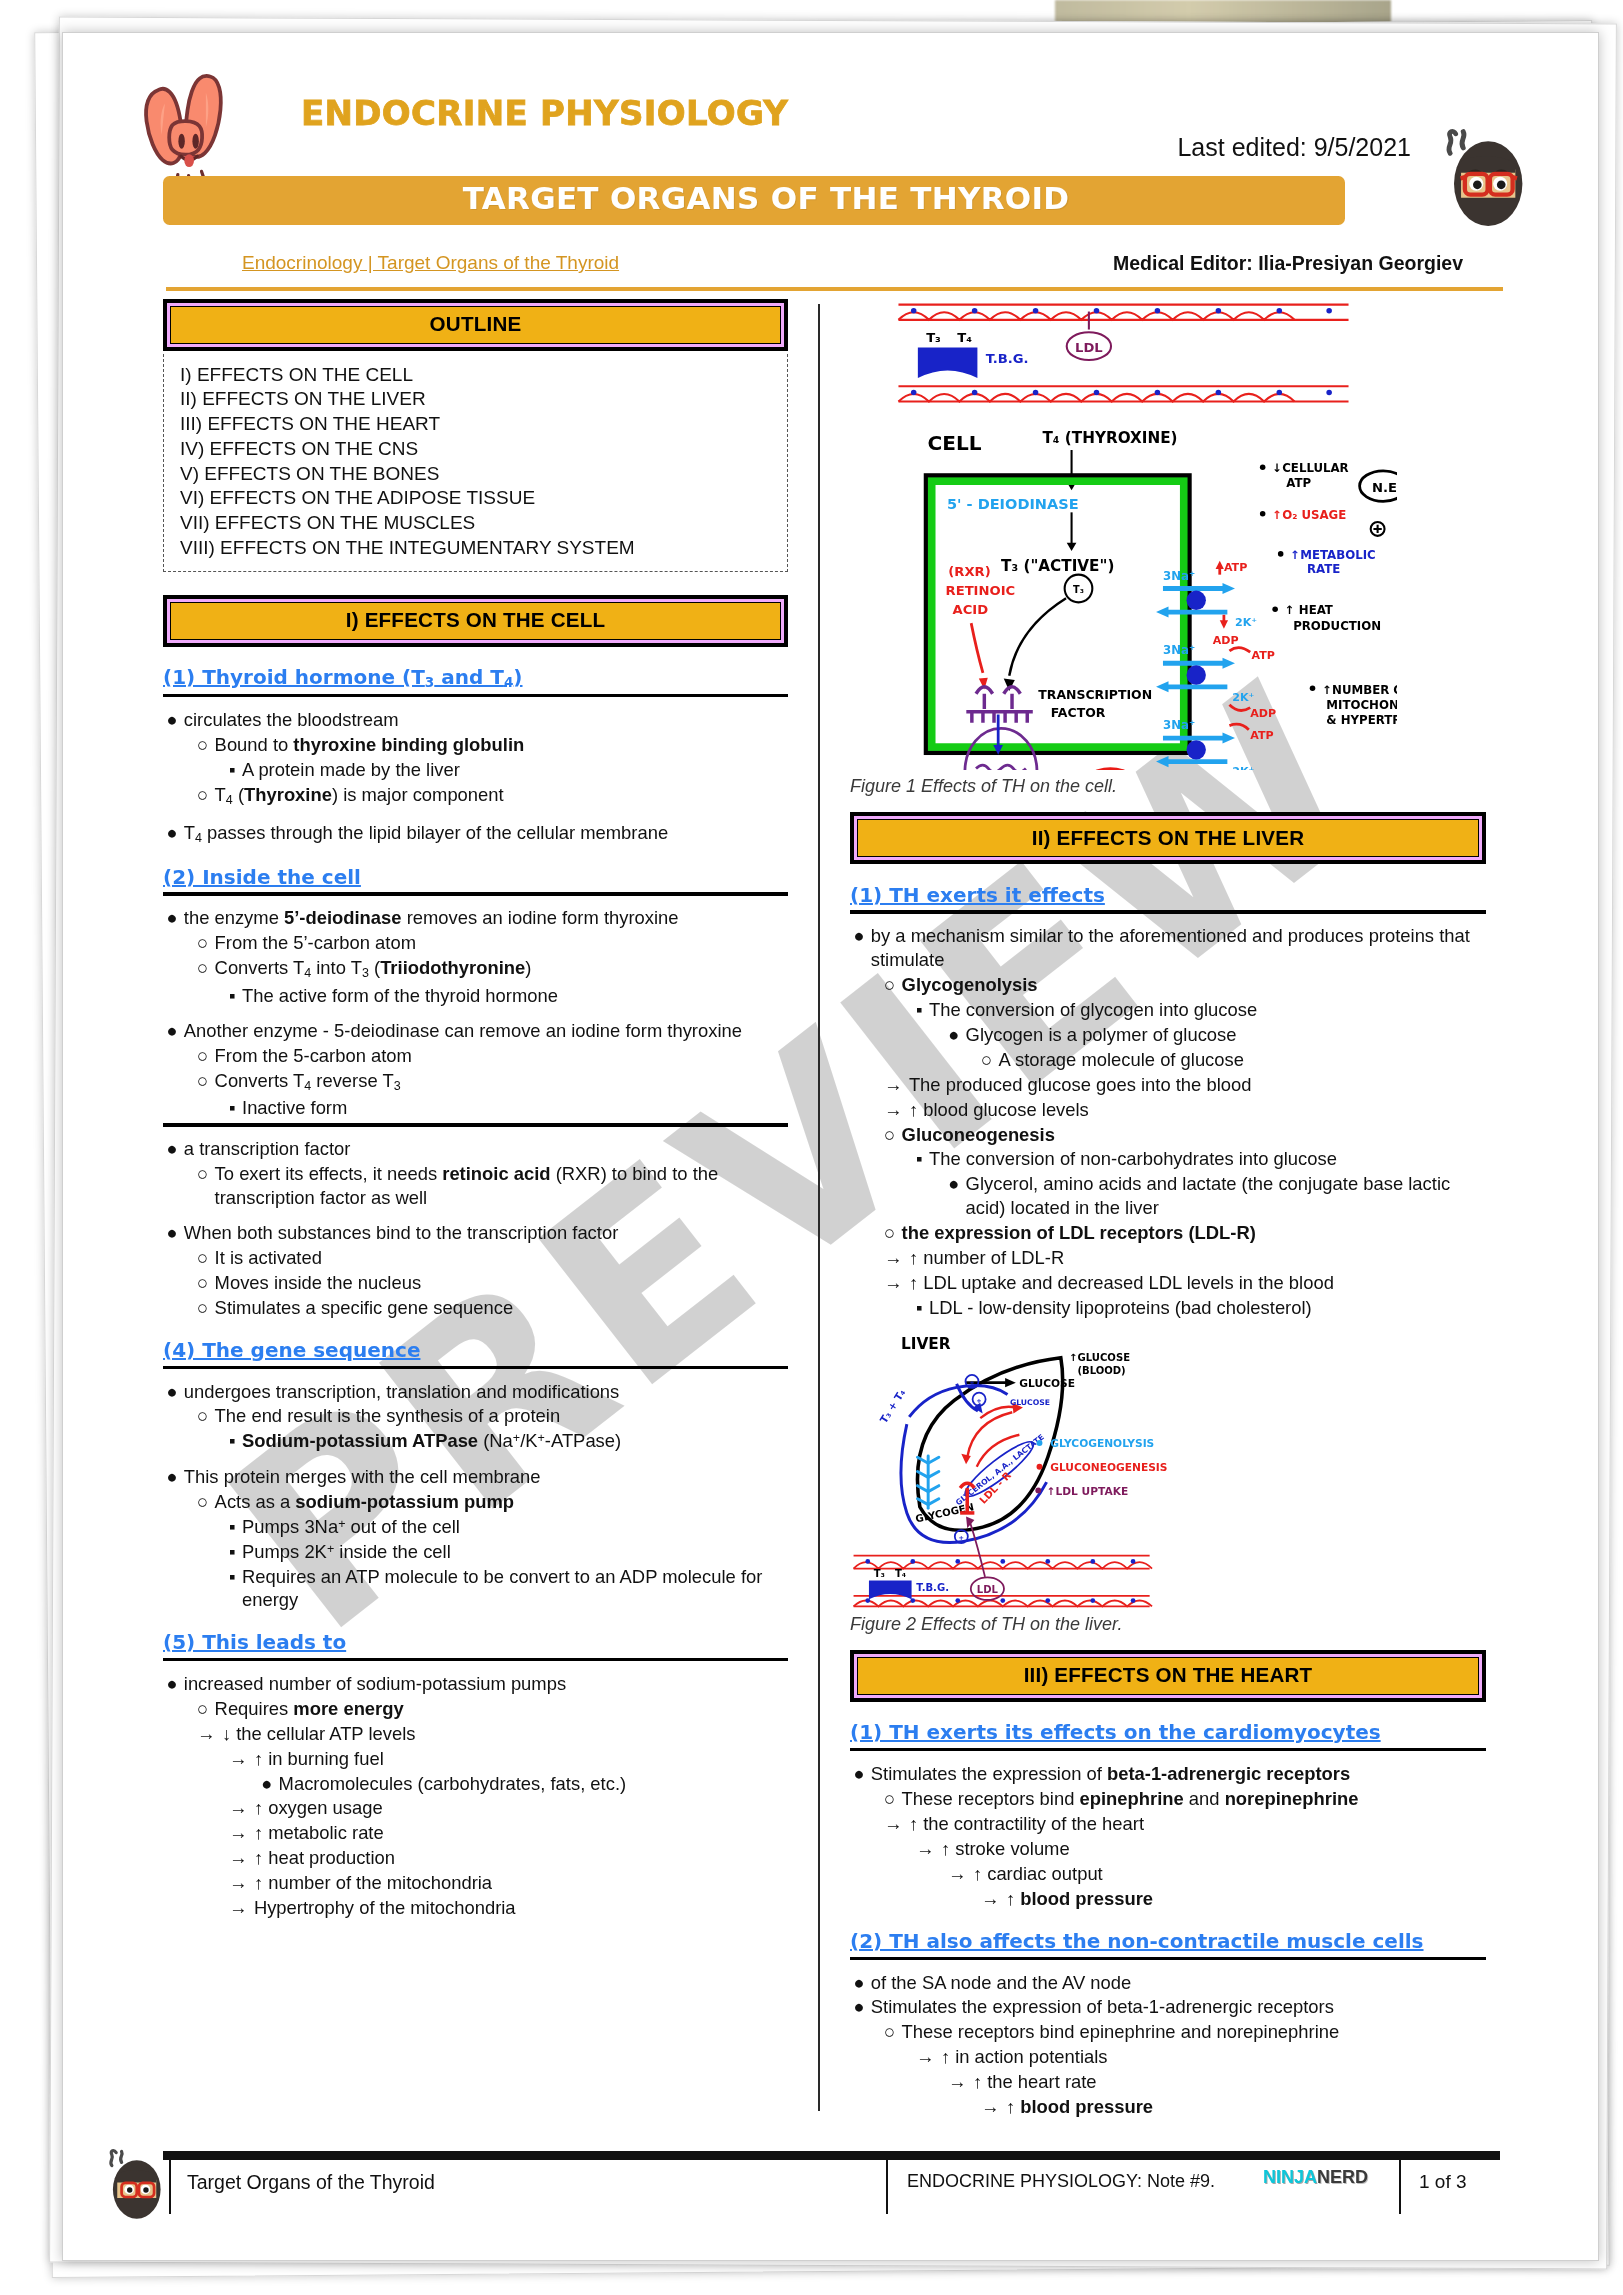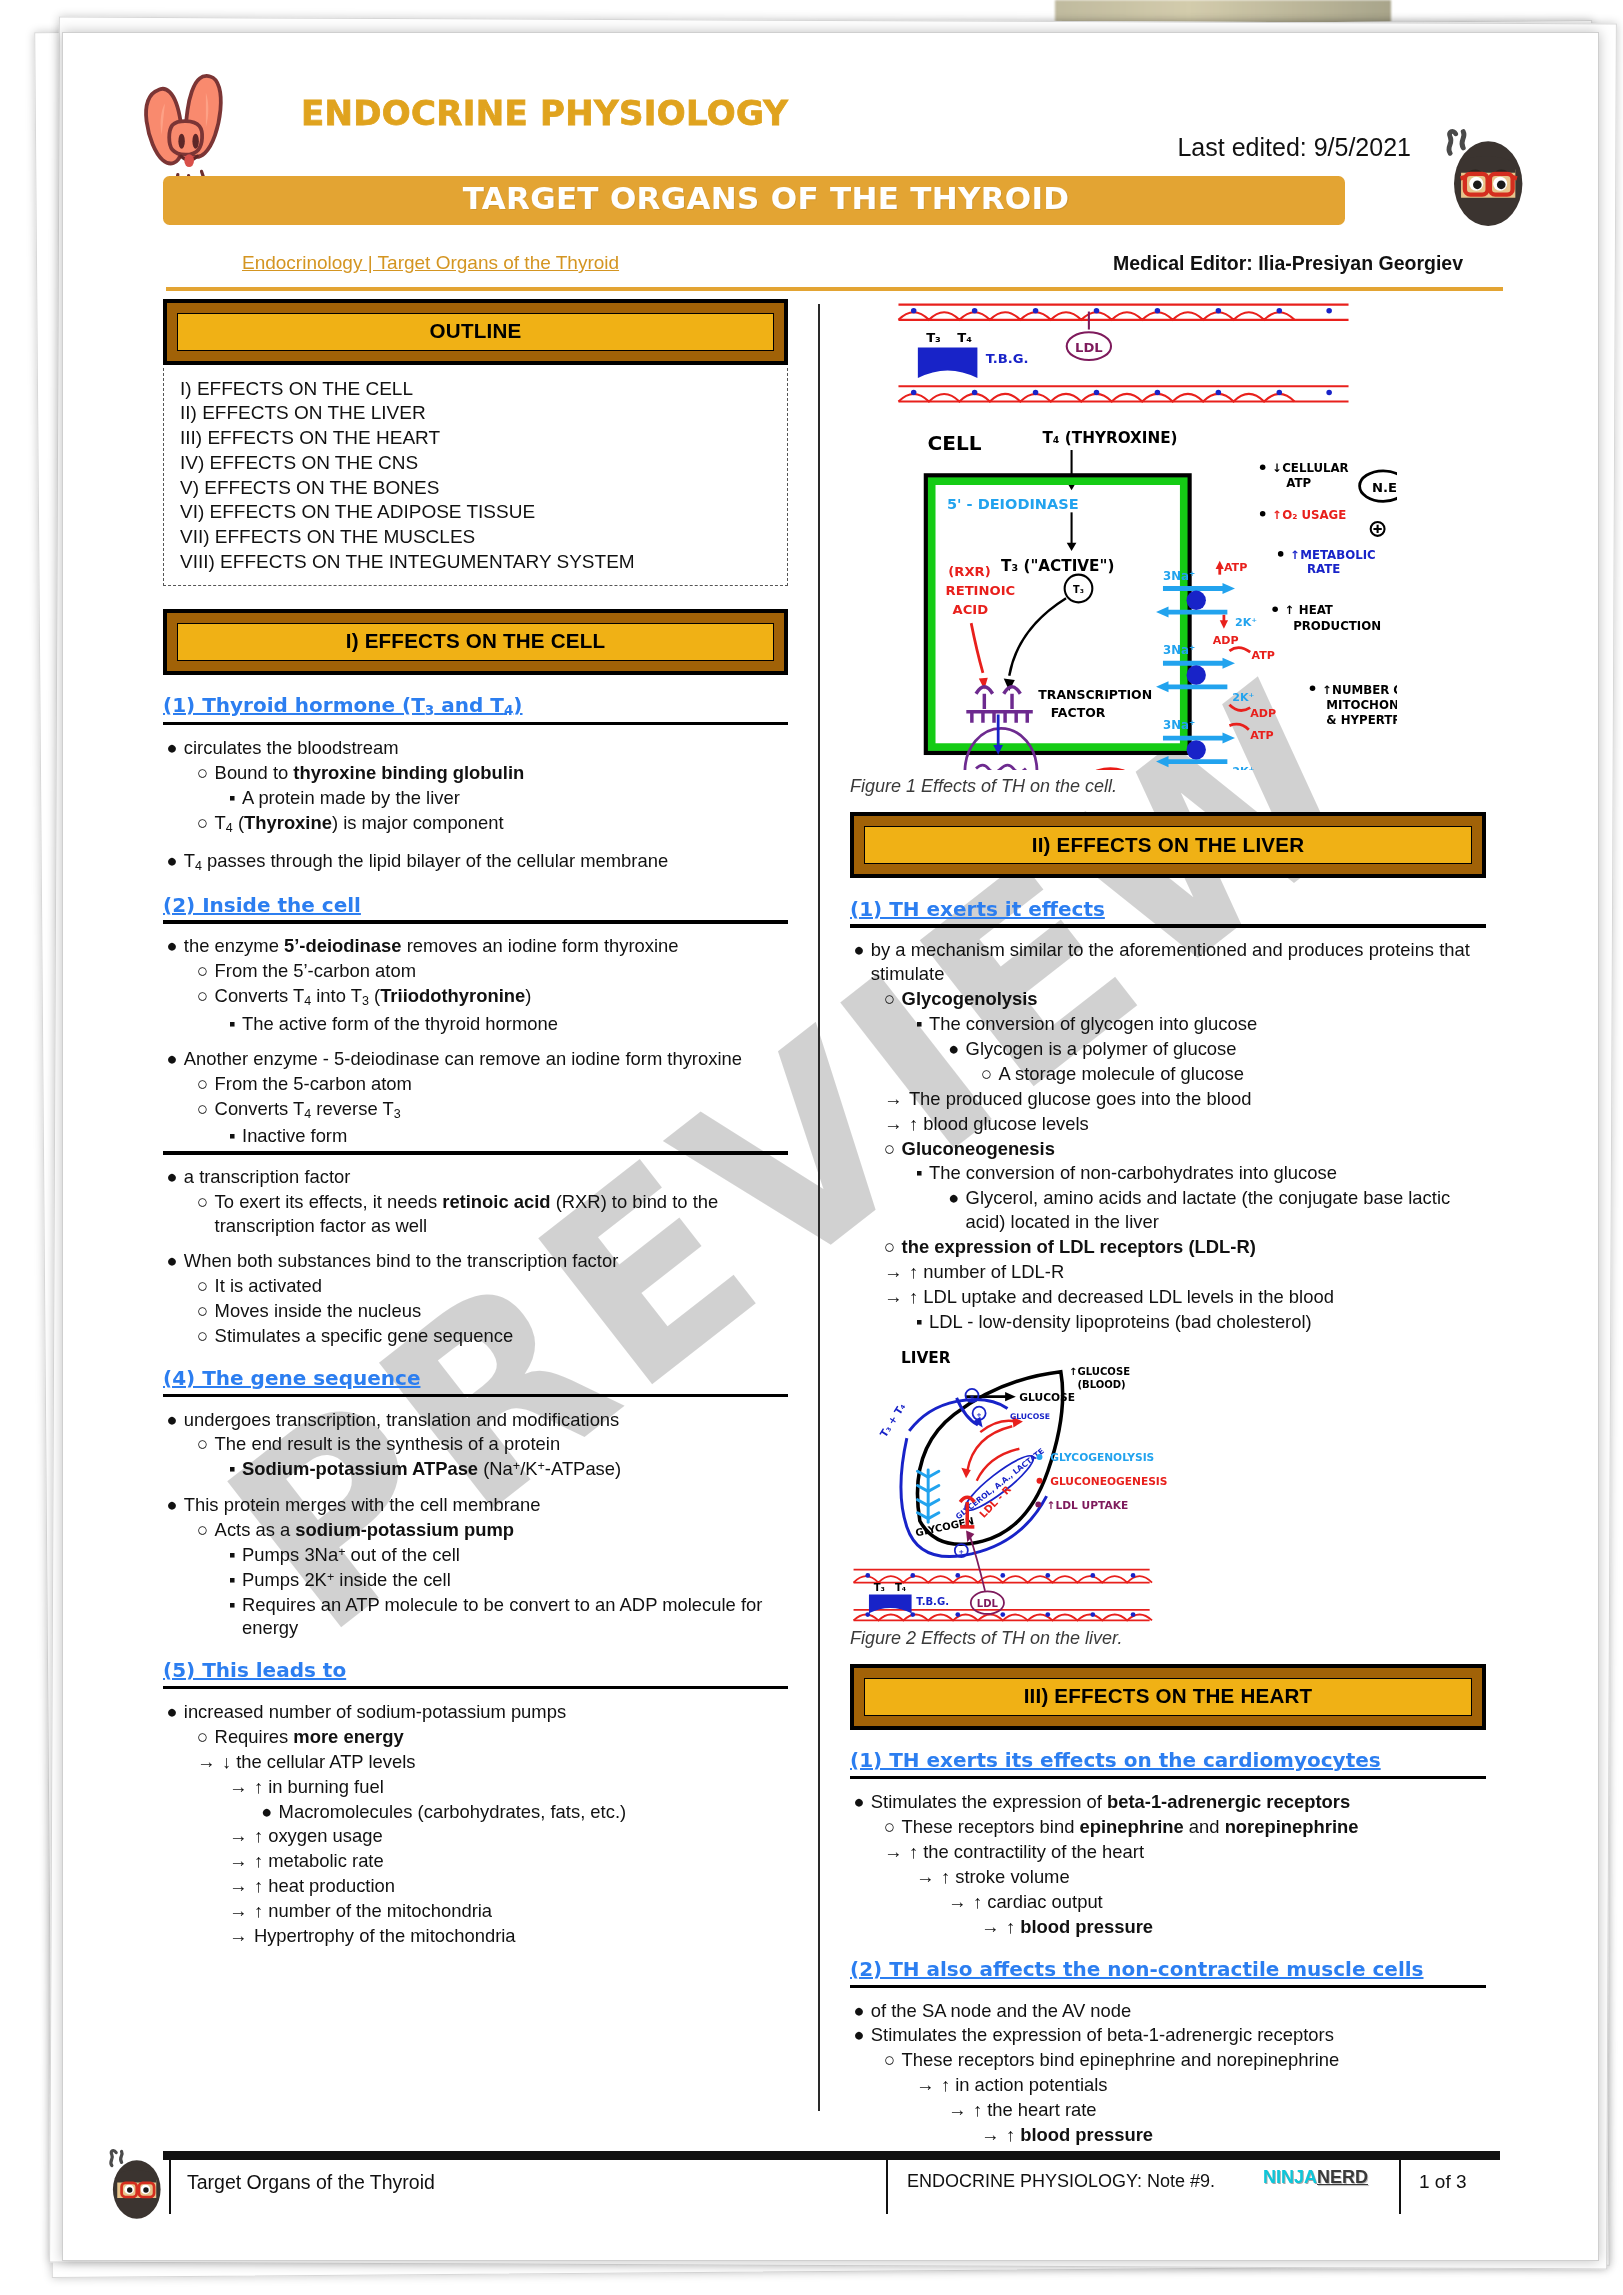--- a/index.html
+++ b/index.html
@@ -104,22 +104,22 @@
   #col-divider {
     position: absolute; left: 755px; top: 5.4px;
     width: 2.2px; height: 1807px; background: #2a2a2a;
   }
   .col { position: absolute; top: 0; }
   #col-left  { left: 100px; width: 625px; }
   #col-right { left: 787px; width: 636px; }
 
   
   .banner {
-    border: 4.3px solid #000; background: #a16207;
-    padding: 10px; margin-bottom: 3.2px;
+    border: 4.3px solid #000; background: #f0abfc;
+    padding: 3px; margin-bottom: 3.2px;
   }
   .banner-inner {
     background: #f0b115; border: 1.6px solid #000;
     text-align: center; padding: 5.4px 0 6.5px 0;
     font-size: 20.6px; font-weight: 800; color: #000;
     letter-spacing: 0.2px;
   }
 
   
   .outline-box {
@@ -164,21 +164,21 @@
   
   #footer { position: absolute; left: 0; bottom: 32px; width: 1537px; height: 95px; }
   #footer-rule { position: absolute; left: 100px; top: 18.4px; width: 1337px; height: 8.7px; background: #111; }
   #footer-ninja { position: absolute; left: 38px; top: 13px; width: 65px; height: 76px; }
   #footer-divider-1 { position: absolute; left: 106px; top: 25px; width: 2.2px; height: 56px; background: #111; }
   #footer-left { position: absolute; left: 124px; top: 38px; font-size: 19.5px; color: #111; }
   #footer-divider-2 { position: absolute; left: 823px; top: 25px; width: 1.6px; height: 56px; background: #111; }
   #footer-center { position: absolute; left: 844px; top: 38px; font-size: 18px; color: #111; }
   #footer-logo { position: absolute; left: 1200px; top: 34px; font-size: 18px; font-weight: 800; }
   #footer-logo .nj { color: #0ec6d9; text-shadow: 1.1px 1.1px 0 rgba(0,0,0,.35); }
-  #footer-logo .nd { color: #3a3a3a; text-shadow: 1.1px 1.1px 0 rgba(0,0,0,.25); text-decoration: underline; }
+  #footer-logo .nd { color: #3a3a3a; text-shadow: 1.1px 1.1px 0 rgba(0,0,0,.25); }
   #footer-divider-3 { position: absolute; left: 1336px; top: 25px; width: 1.6px; height: 56px; background: #111; }
   #footer-page { position: absolute; left: 1356px; top: 38px; font-size: 19px; color: #111; }
 
   
   #watermark {
     position: absolute; left: 0; top: 0; width: 1537px; height: 2229px;
     pointer-events: none; display: flex; align-items: center; justify-content: center;
   }
   #watermark span {
     font-size: 254px; font-weight: 800; color: rgba(0,0,0,0.18);

